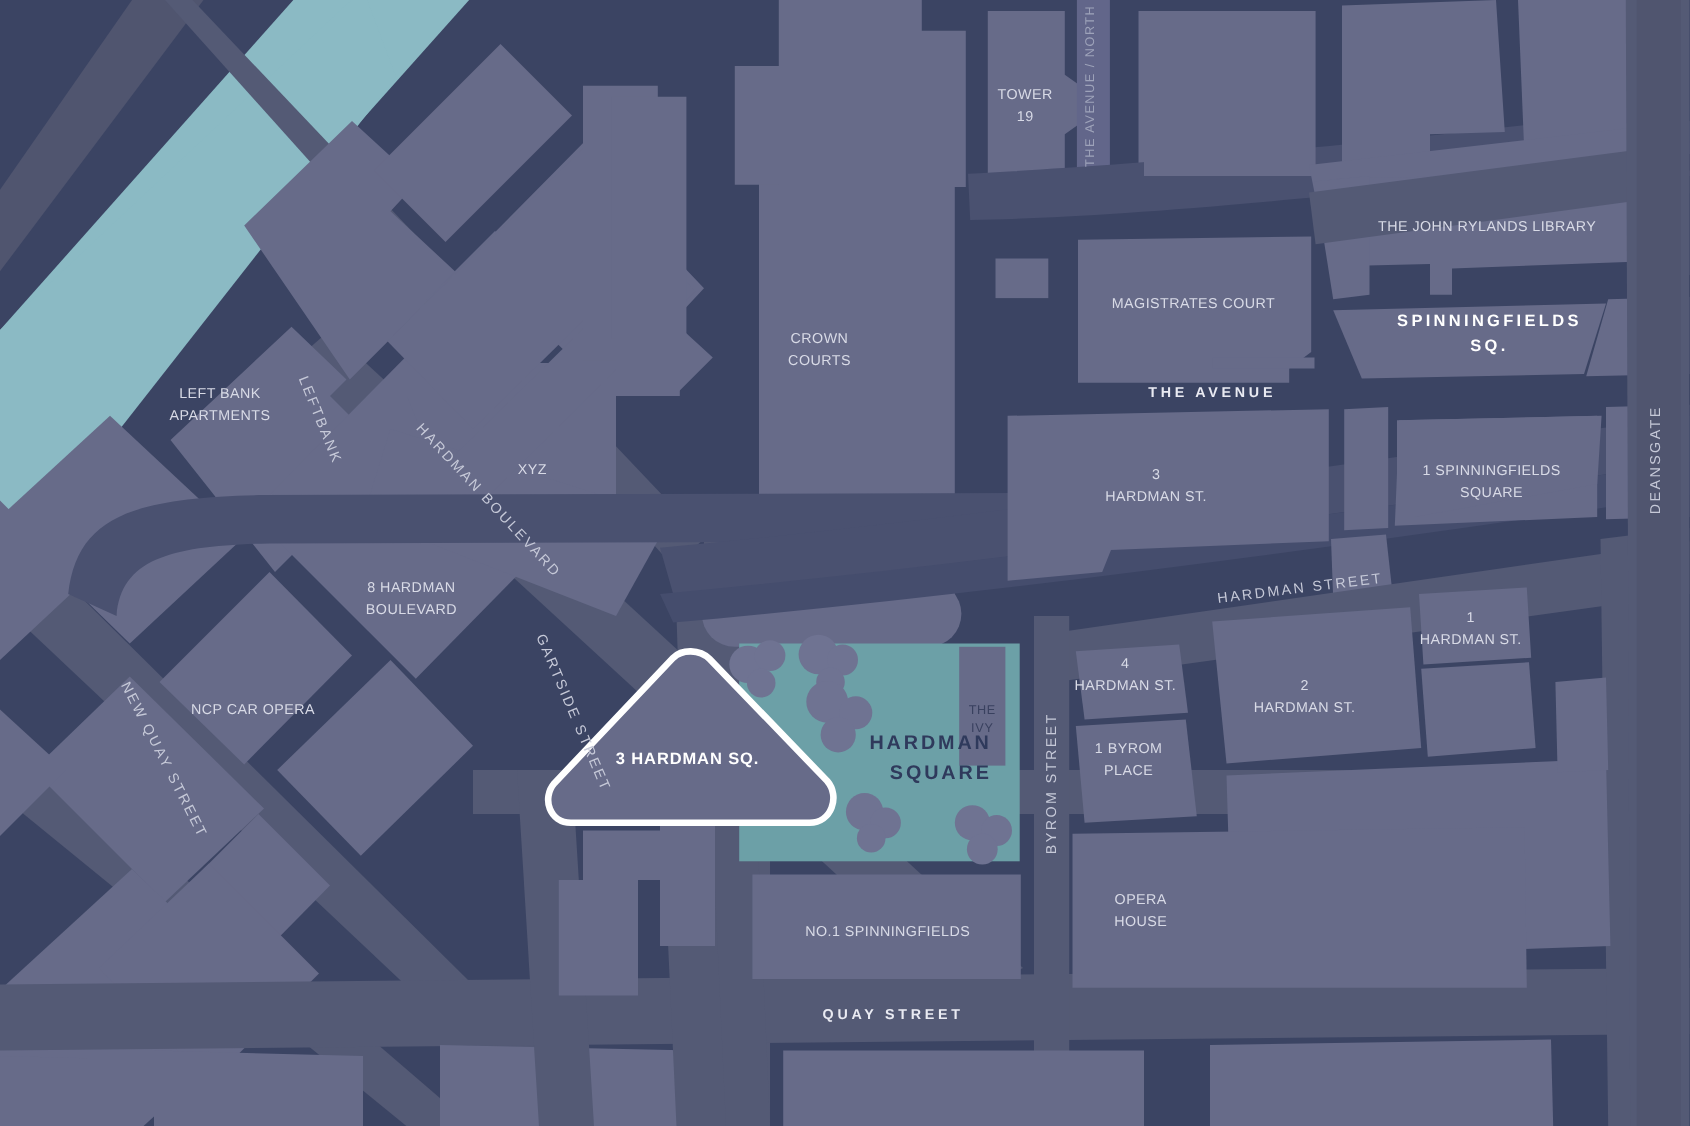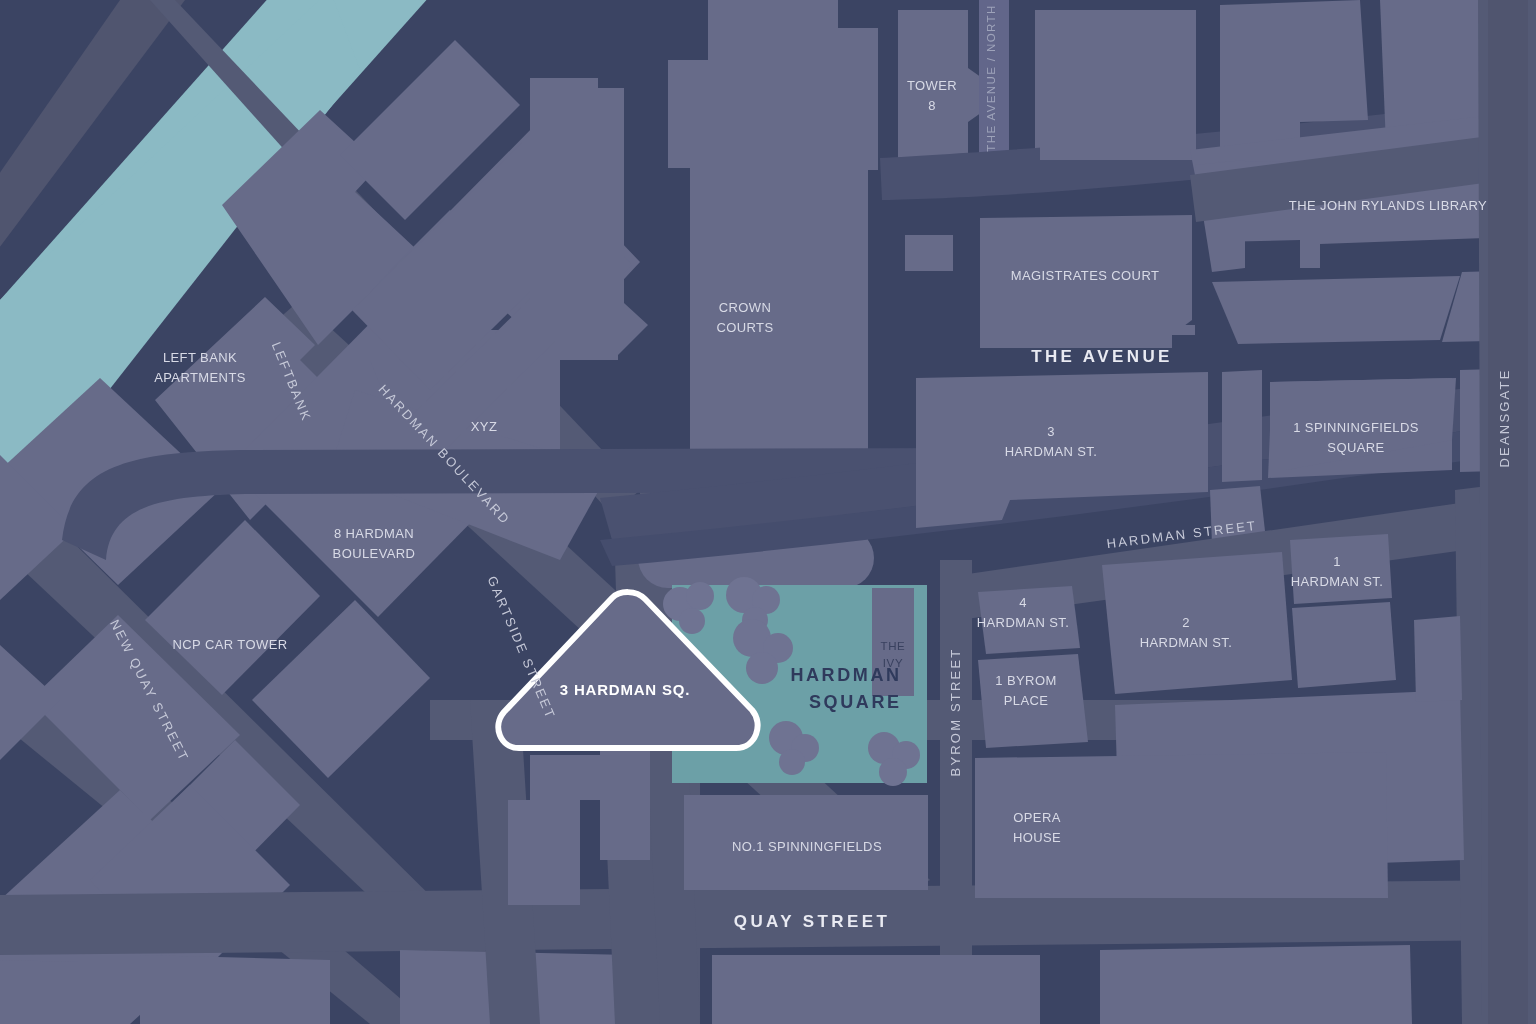--- a/index.html
+++ b/index.html
@@ -35,21 +35,21 @@
     pointer-events: none;
     user-select: none;
   }
   .lbl.street {
     color: #c6c9d8;
     font-size: 13px;
     letter-spacing: 2.2px;
   }
   .lbl.street-major {
     color: #e9eaf2;
-    font-size: 17px;
+    font-size: 13px;
     font-weight: bold;
     letter-spacing: 3.4px;
   }
   .lbl.big {
     color: #ffffff;
     font-size: 15px;
     font-weight: bold;
     letter-spacing: 1.2px;
   }
   .lbl.square-name {
@@ -287,31 +287,31 @@
   </svg>
 
   <div class="lbl" style="left:200px; top:368px; transform:translate(-50%,-50%);">LEFT BANK
 APARTMENTS</div>
 
   <div class="lbl" style="left:484px; top:427px; transform:translate(-50%,-50%);">XYZ</div>
 
   <div class="lbl" style="left:374px; top:544px; transform:translate(-50%,-50%);">8 HARDMAN
 BOULEVARD</div>
 
-  <div class="lbl" style="left:230px; top:645px; transform:translate(-50%,-50%);">NCP CAR TOWER</div>
+  <div class="lbl" style="left:230px; top:645px; transform:translate(-50%,-50%);">NCP CAR OPERA</div>
 
   <div class="lbl" style="left:745px; top:318px; transform:translate(-50%,-50%);">CROWN
 COURTS</div>
 
   <div class="lbl" style="left:932px; top:96px; transform:translate(-50%,-50%);">TOWER
-8</div>
+19</div>
 
   <div class="lbl" style="left:1085px; top:276px; transform:translate(-50%,-50%);">MAGISTRATES COURT</div>
 
-  <div class="lbl" style="left:1352px; top:206px; transform:translate(-50%,-50%);margin-left:36px;">THE JOHN RYLANDS LIBRARY</div>
+  <div class="lbl" style="left:1352px; top:206px; transform:translate(-50%,-50%);">THE JOHN RYLANDS LIBRARY</div>
 
   <div class="lbl" style="left:1051px; top:442px; transform:translate(-50%,-50%);">3
 HARDMAN ST.</div>
 
   <div class="lbl" style="left:1356px; top:438px; transform:translate(-50%,-50%);">1 SPINNINGFIELDS
 SQUARE</div>
 
   <div class="lbl" style="left:1337px; top:572px; transform:translate(-50%,-50%);">1
 HARDMAN ST.</div>
 
@@ -328,20 +328,22 @@
 HOUSE</div>
 
   <div class="lbl" style="left:807px; top:847px; transform:translate(-50%,-50%);">NO.1 SPINNINGFIELDS</div>
 
   <div class="lbl ivy" style="left:893px; top:630px; transform:translate(-50%,-50%);margin-top:25px;">THE
 IVY</div>
 
   <div class="lbl square-name" style="left:846px; top:689px; transform:translate(-50%,-50%);">HARDMAN
 SQUARE</div>
 
+  <div class="lbl big" style="left:1354px; top:304px; transform:translate(-50%,-50%); letter-spacing:3px; line-height:1.5;">SPINNINGFIELDS
+SQ.</div>
 
   <div class="lbl street" style="left:291px; top:382px; transform:translate(-50%,-50%) rotate(68deg);">LEFTBANK</div>
 
   <div class="lbl street" style="left:444px; top:455px; transform:translate(-50%,-50%) rotate(47deg);">HARDMAN BOULEVARD</div>
 
   <div class="lbl street" style="left:521px; top:648px; transform:translate(-50%,-50%) rotate(67deg);">GARTSIDE STREET</div>
 
   <div class="lbl street" style="left:149px; top:691px; transform:translate(-50%,-50%) rotate(63deg);">NEW QUAY STREET</div>
 
   <div class="lbl street-major" style="left:812px; top:922px; transform:translate(-50%,-50%);">QUAY STREET</div>

